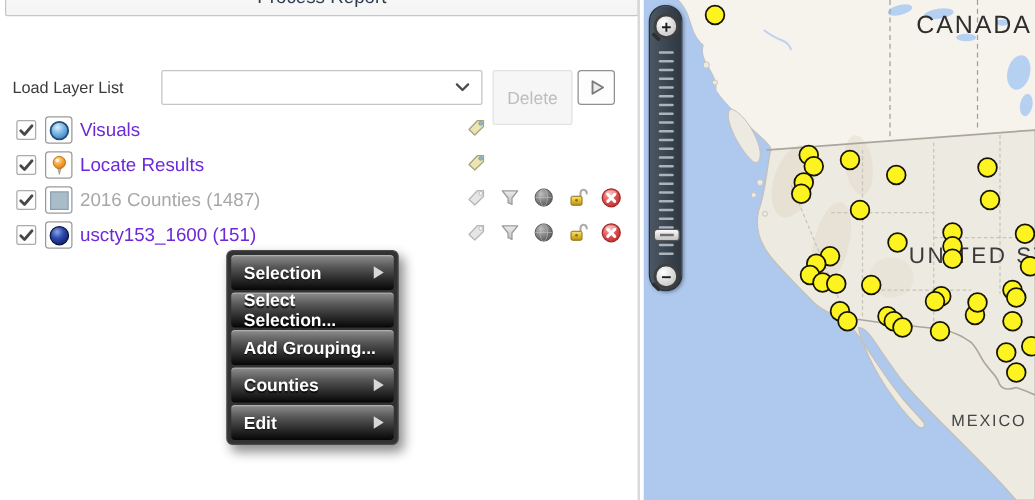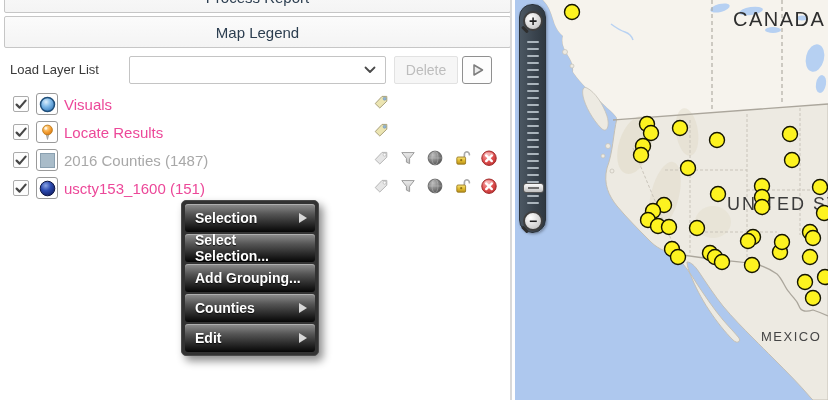--- a/index.html
+++ b/index.html
@@ -23,21 +23,21 @@
   #load-row { position:absolute; left:0; top:56px; width:510px; height:30px; }
   #load-label { position:absolute; left:10px; top:6px; font-size:13px; color:#3a3a3a; }
   #layer-dropdown {
     position:absolute; left:129px; top:0; width:257px; height:28px;
     background:#fff; border:1px solid #c4c4c4; border-radius:2px;
     display:flex; align-items:center; justify-content:space-between;
     padding:0 9px; cursor:pointer;
   }
   #layer-dropdown .value { font-size:14px; color:#333; }
   #btn-delete {
-    position:absolute; left:394px; top:0; width:64px; height:28px;
+    position:absolute; left:394px; top:0; width:64px; height:44px;
     background:#f6f6f6; border:1px solid #e2e2e2; border-radius:2px;
     font-size:14px; color:#bdbdbd; display:flex; align-items:center; justify-content:center;
   }
   #btn-run {
     position:absolute; left:462px; top:0; width:30px; height:28px;
     background:#fdfdfd; border:1px solid #909090; border-radius:3px;
     display:flex; align-items:center; justify-content:center; cursor:pointer;
   }
   
   #layer-list { position:absolute; left:0; top:90px; width:510px; }
@@ -45,21 +45,21 @@
   .cbx {
     position:absolute; left:13px; width:16px; height:16px;
     background:#fdfdfd; border:1px solid #ababab; border-radius:2px;
     display:flex; align-items:center; justify-content:center; cursor:pointer;
   }
   .symbox {
     position:absolute; left:36px; width:22px; height:22px;
     background:#fff; border:1px solid #9a9a9a; border-radius:3px;
     display:flex; align-items:center; justify-content:center; cursor:pointer;
   }
-  .layer-label { position:absolute; left:64px; font-size:15px; color:#ec4899; white-space:nowrap; }
+  .layer-label { position:absolute; left:64px; font-size:15px; color:#6d28d9; white-space:nowrap; }
   .layer-label.dim { color:#a8a8a8; }
   .actions { position:absolute; left:372px; top:3px; display:flex; gap:9px; }
   .act { width:18px; height:18px; cursor:pointer; }
   
   #ctx-menu {
     position:absolute; left:181px; top:200px; width:138px;
     background:#323232; border:1px solid #4a4a4a; border-radius:5px;
     padding:3px; box-shadow:4px 5px 9px rgba(0,0,0,.45); z-index:30;
   }
   .ctx-item {
@@ -147,23 +147,20 @@
       <stop offset="0%" stop-color="#ececec"></stop>
         <stop offset="100%" stop-color="#bfbfbf"></stop>
     </linearGradient>
   </defs>
 </svg>
 
 <div id="panel">
 
   <div class="big-btn" id="btn-process">
     <span>Process Report</span>
-  </div>
-  <div class="big-btn" id="btn-legend">
-    <span>Map Legend</span>
   </div>
 
   <div id="load-row">
     <span id="load-label">Load Layer List</span>
     <div id="layer-dropdown">
       <span class="value"></span>
       <svg width="12" height="8">
         <polyline points="1.5,1.5 6,6 10.5,1.5" fill="none" stroke="#4a4a4a" stroke-width="1.8" stroke-linecap="round" stroke-linejoin="round"></polyline>
       </svg>
     </div>

